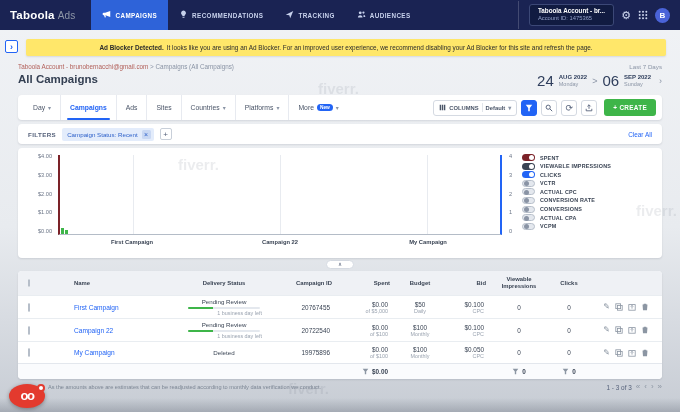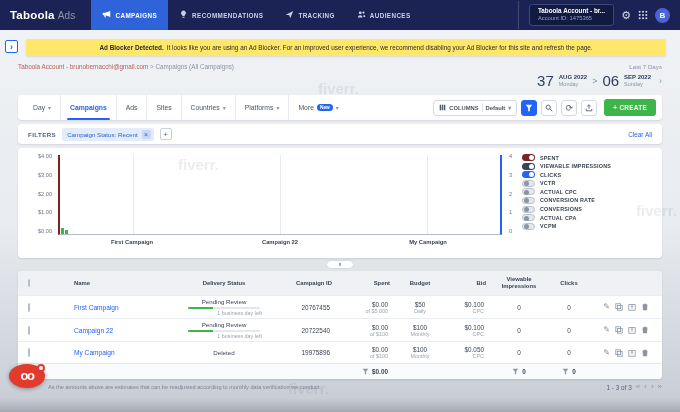--- a/index.html
+++ b/index.html
@@ -135,21 +135,21 @@
   .total-right { justify-content:flex-end; padding-right:6px; }
   .total-center { justify-content:center; }
 
   
   .footer-row { display:flex; justify-content:space-between; align-items:center; margin:4px 18px 0 18px; }
   .footnote { font-size:5.6px; color:#7c8694; margin-left:30px; }
   .pagination { display:flex; align-items:center; gap:4px; font-size:6.4px; color:#55617a; }
   .page-btn { color:#8c96a3; font-size:8px; cursor:pointer; line-height:1; }
 
   
-  .taboola-fab { position:absolute; left:9px; top:364px; width:36px; height:24px; border-radius:50%; background:#e33a2e;
+  .taboola-fab { position:absolute; left:9px; top:384px; width:36px; height:24px; border-radius:50%; background:#e33a2e;
     display:flex; align-items:center; justify-content:center; z-index:7; box-shadow:0 1px 4px rgba(0,0,0,.35); }
   .taboola-fab .oo { color:#fff; font-weight:bold; font-size:13px; letter-spacing:-1.5px; margin-top:-2px; }
   .fab-dot { position:absolute; right:0; top:0; width:8px; height:8px; background:#fff; border-radius:50%; border:2px solid #e33a2e; }
   .wm { position:absolute; font-size:15px; font-weight:bold; color:#6a7383; opacity:.13; z-index:4; pointer-events:none; }
   .bottom-shade { position:absolute; left:0; right:0; bottom:0; height:14px; pointer-events:none; z-index:5;
     background:linear-gradient(180deg, rgba(100,108,120,0), rgba(100,108,120,.35)); }
 </style>
 </head>
 <body>
 
@@ -224,25 +224,26 @@
     </div>
   </div>
 
   <div class="header-section">
     <div>
       <div class="breadcrumb">
         <span class="bc-account">Taboola Account - brunobernacchi@gmail.com</span>
         <span>&gt;</span>
         <span>Campaigns (All Campaigns)</span>
       </div>
+      <div class="page-title">All Campaigns</div>
     </div>
     <div class="date-block">
       <div class="date-label">Last 7 Days</div>
       <div class="date-row">
-        <span class="date-day">37</span>
+        <span class="date-day">24</span>
         <span class="date-col">
           <div class="date-month">AUG 2022</div>
           <div class="date-weekday">Monday</div>
         </span>
         <span class="date-sep">&gt;</span>
         <span class="date-day">06</span>
         <span class="date-col">
           <div class="date-month">SEP 2022</div>
           <div class="date-weekday">Sunday</div>
         </span>

